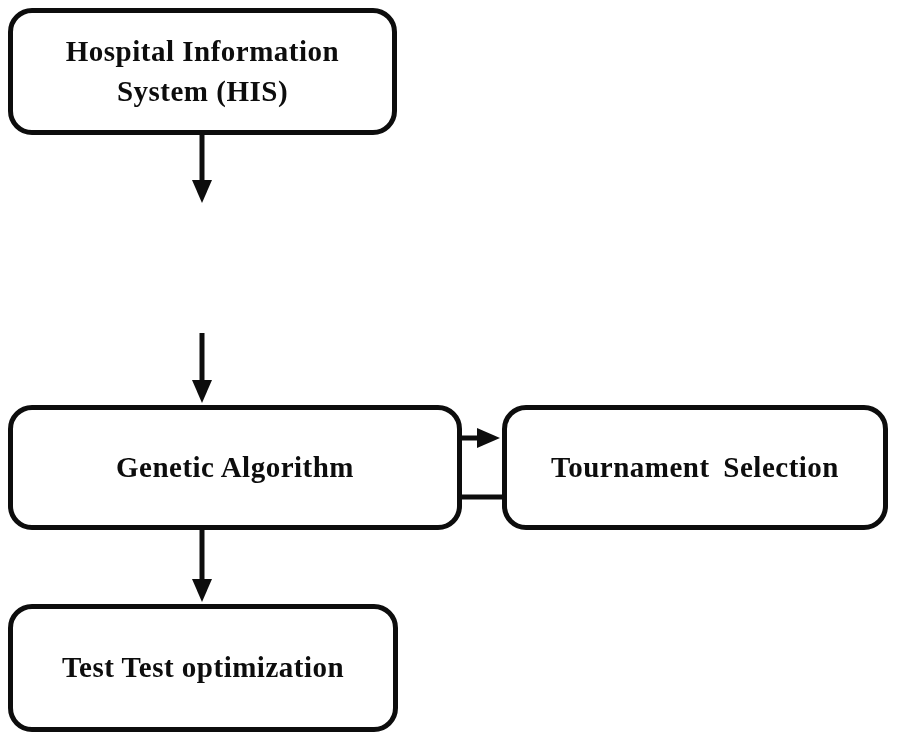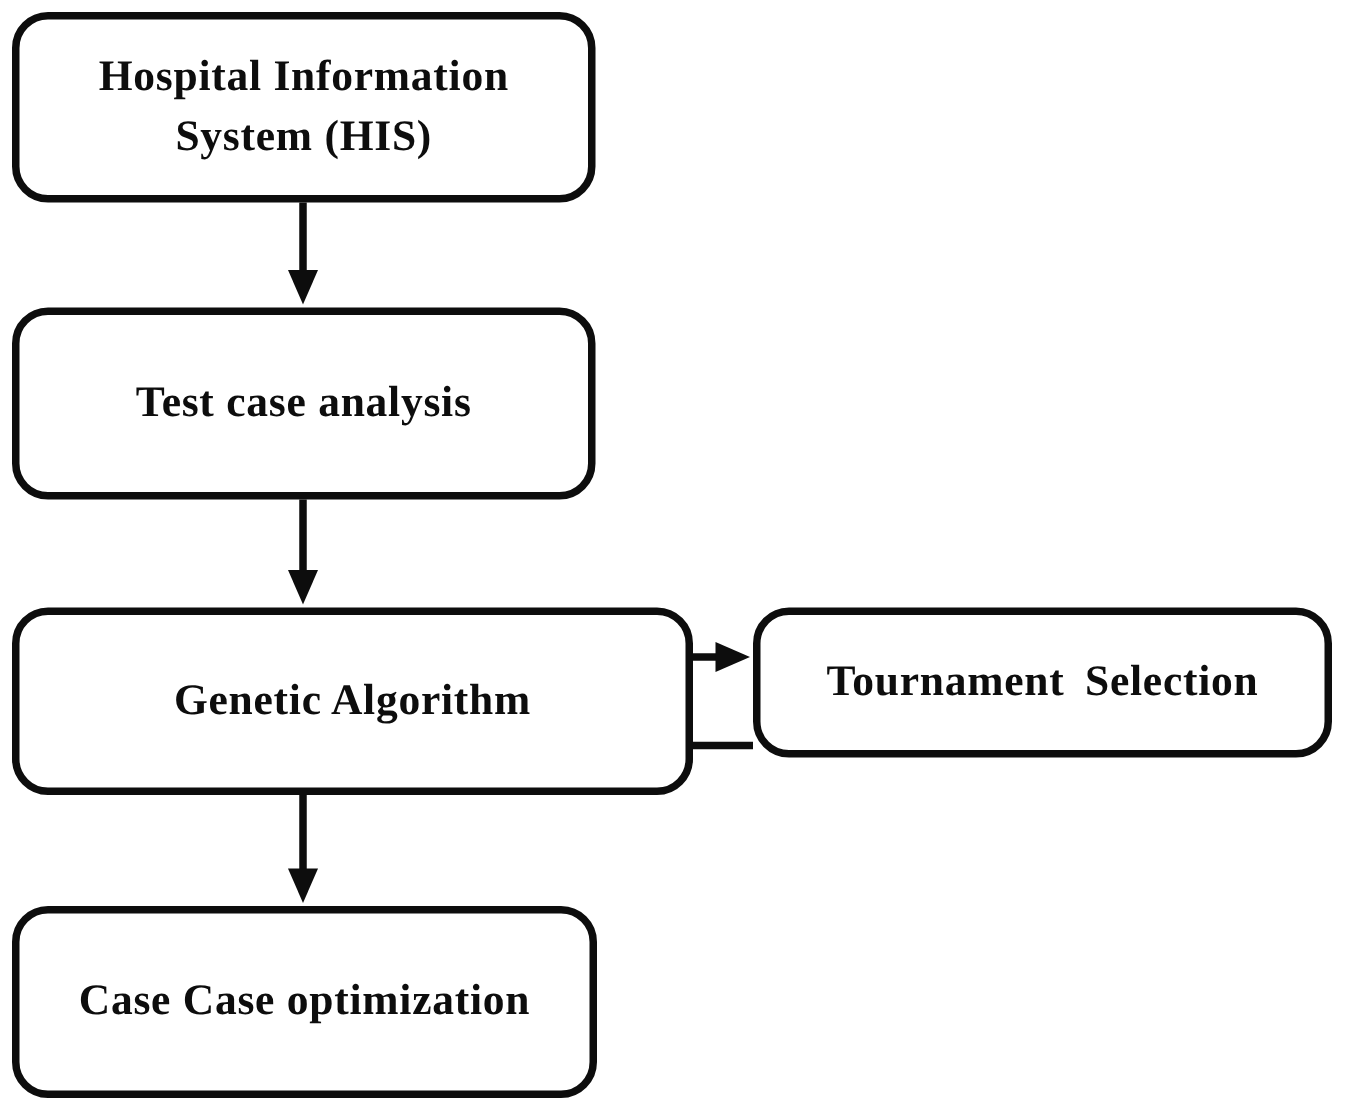--- a/index.html
+++ b/index.html
@@ -35,21 +35,21 @@
     font-weight: bold;
     font-size: 29px;
     line-height: 1.35;
     color: #0d0d0d;
     letter-spacing: 0.5px;
     padding: 6px 26px;
   }
   .node-his        { left: 8px;   top: 8px;   width: 389px; height: 127px; }
   .node-analysis   { left: 8px;   top: 205px; width: 389px; height: 128px; }
   .node-ga         { left: 8px;   top: 405px; width: 454px; height: 125px; }
-  .node-ts         { left: 502px; top: 405px; width: 386px; height: 100px; letter-spacing: 0.5px; word-spacing: 6px; }
+  .node-ts         { left: 502px; top: 405px; width: 386px; height: 125px; letter-spacing: 0.5px; word-spacing: 6px; }
   .node-opt        { left: 8px;   top: 604px; width: 390px; height: 128px; }
 </style>
 </head>
 <body>
 
 <div class="canvas">
 
   <svg class="arrow-layer" width="900" height="740" viewBox="0 0 900 740">
 
     <g>
@@ -75,29 +75,26 @@
     <g>
       <line x1="202" y1="530" x2="202" y2="580" stroke="#0d0d0d" stroke-width="5"></line>
       <polygon points="202,602 192,579 212,579" fill="#0d0d0d"></polygon>
     </g>
   </svg>
 
   <div class="node node-his">
     <span>Hospital Information System (HIS)</span>
   </div>
 
-  <div class="node node-analysis">
-    <span>Test case analysis</span>
-  </div>
 
   <div class="node node-ga">
     <span>Genetic Algorithm</span>
   </div>
 
   <div class="node node-ts">
     <span>Tournament Selection</span>
   </div>
 
   <div class="node node-opt">
-    <span>Case Case optimization</span>
+    <span>Test Test optimization</span>
   </div>
 
 </div>
 
 </body></html>

